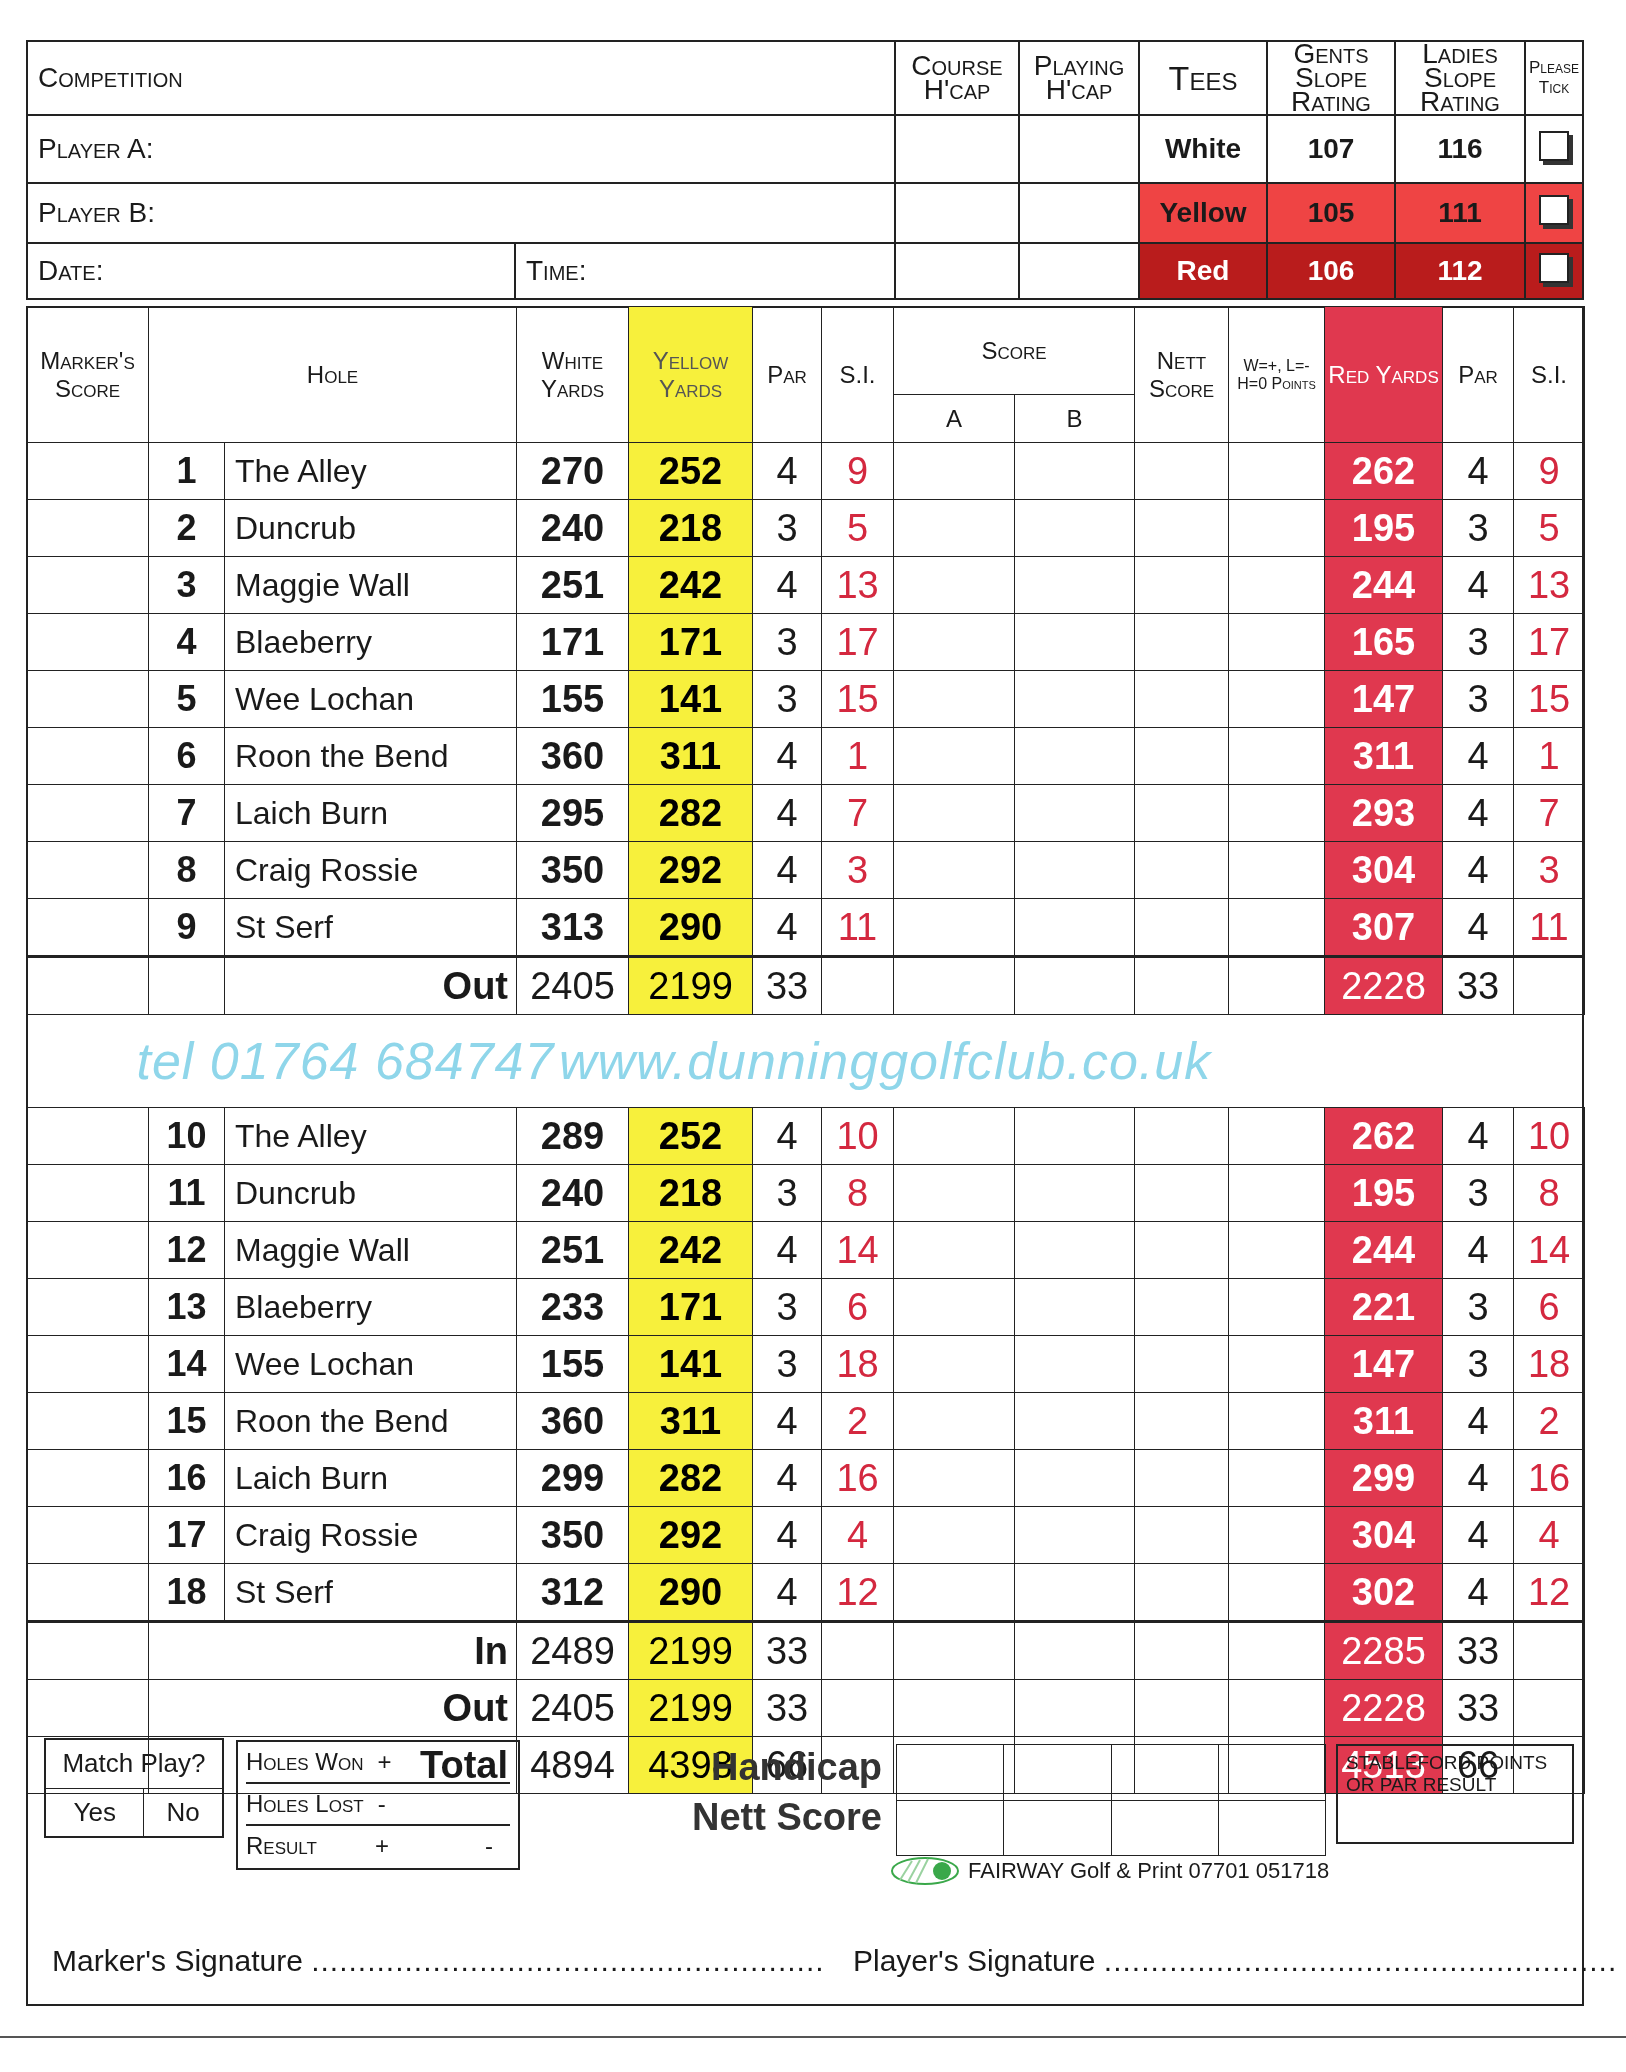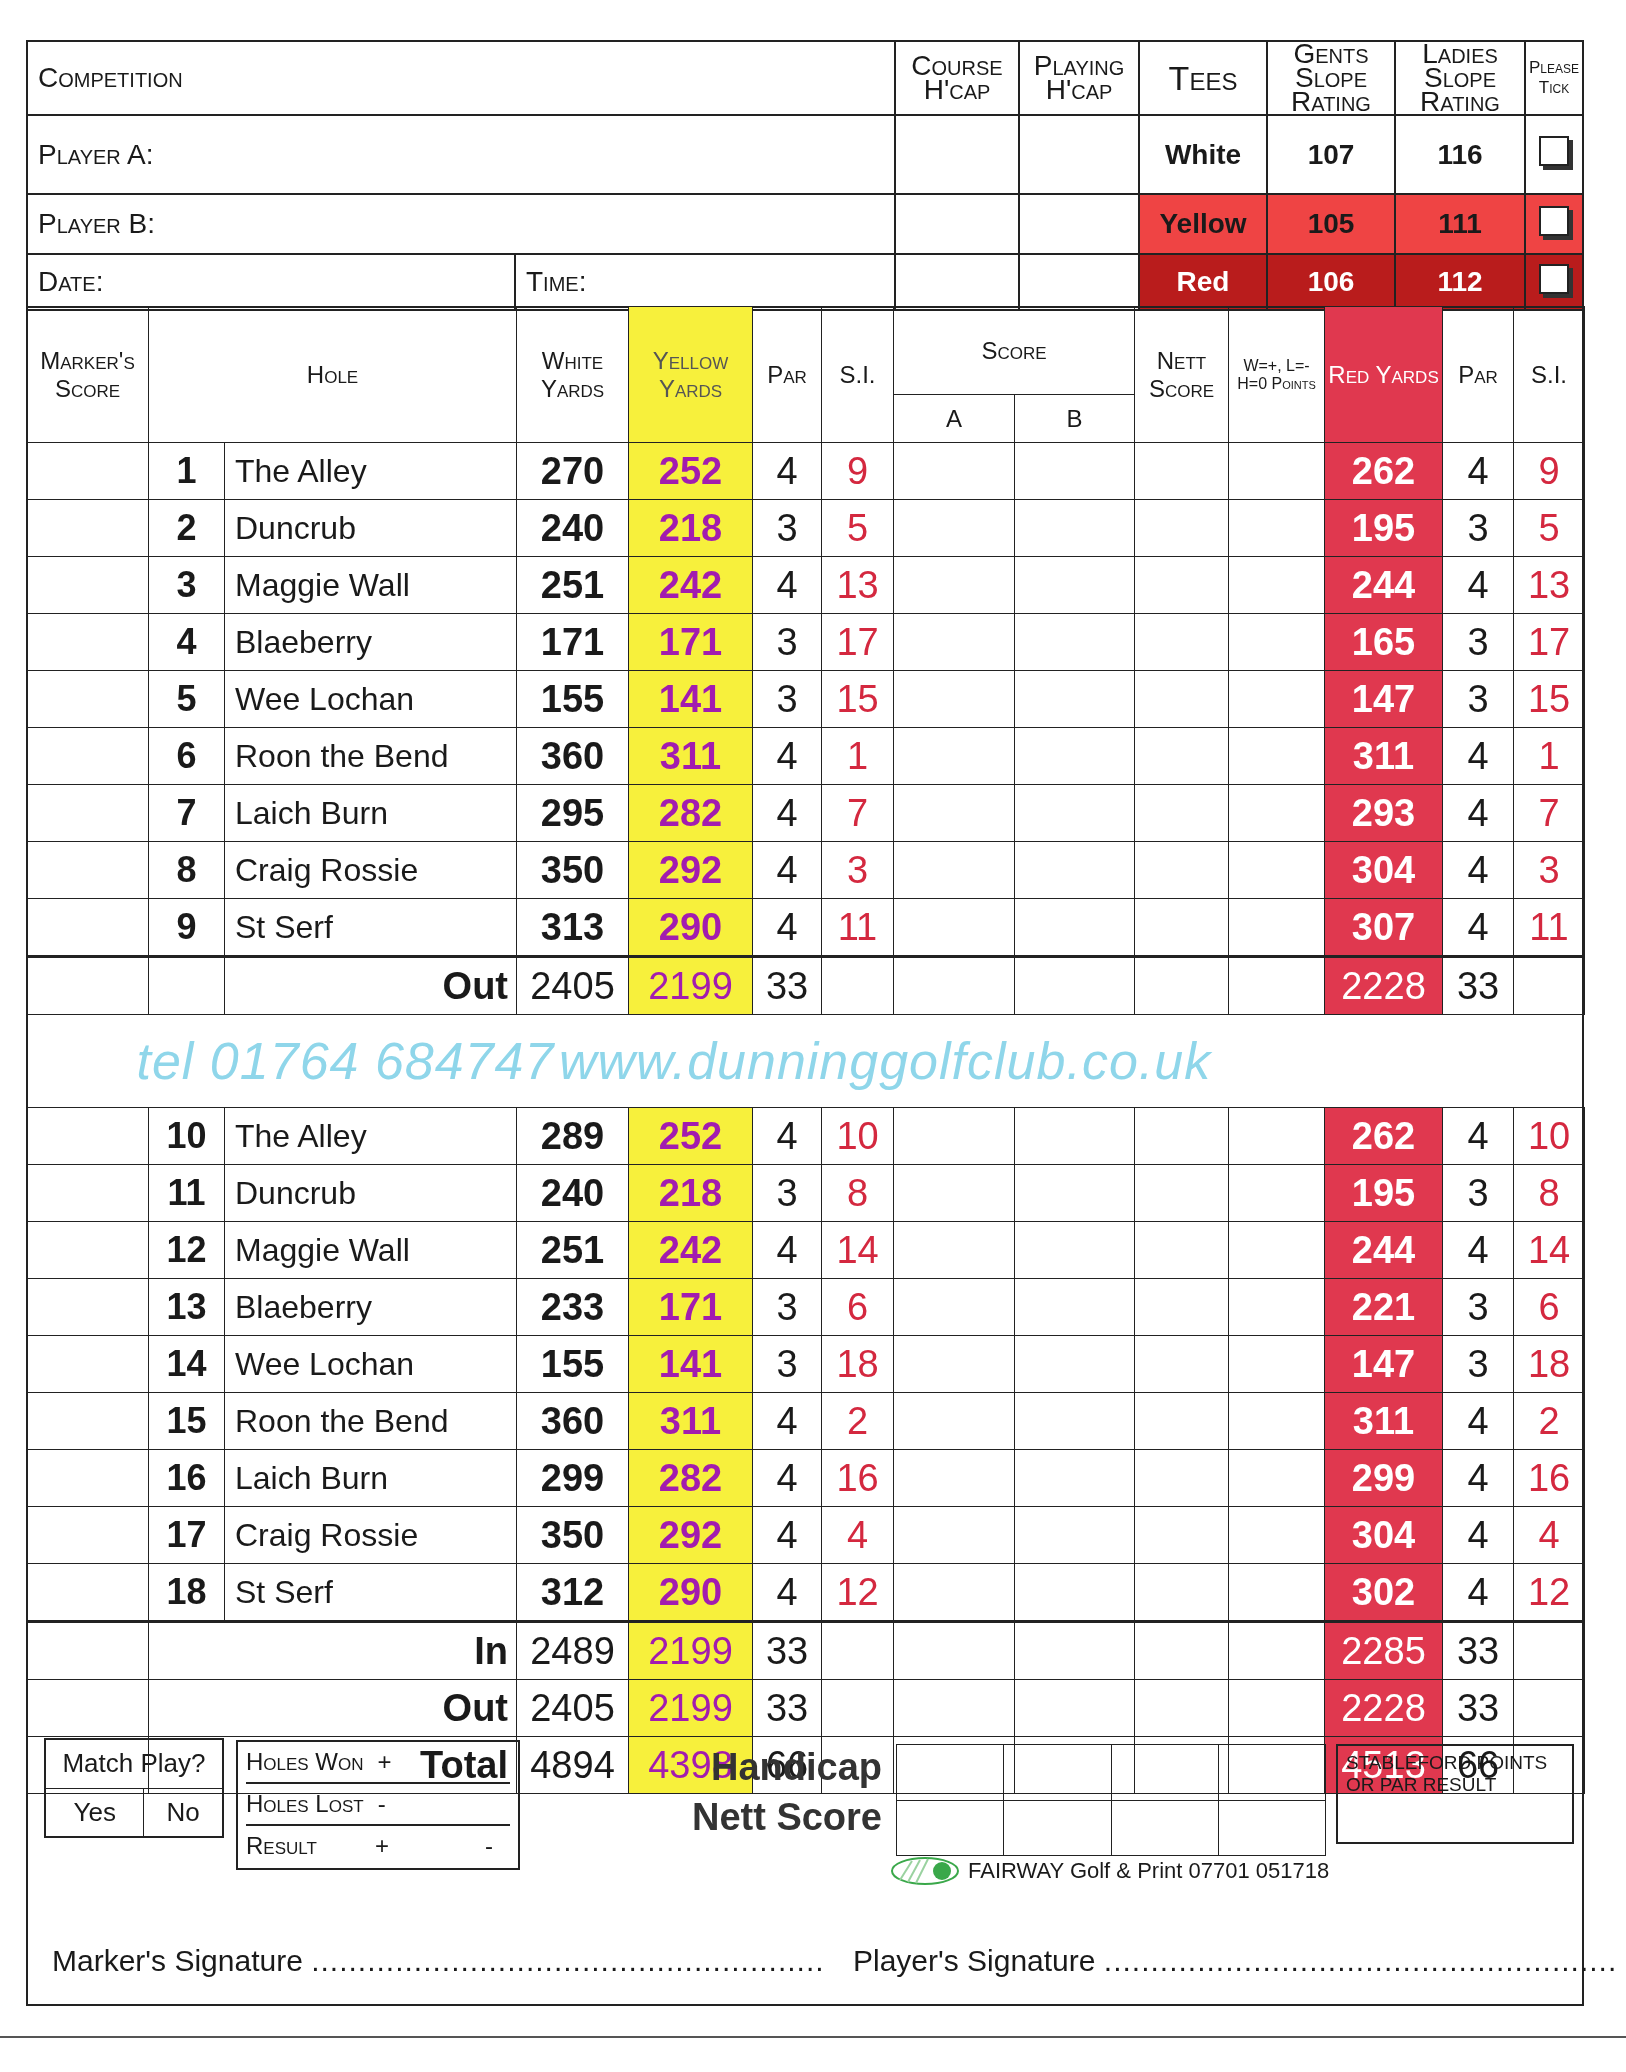--- a/index.html
+++ b/index.html
@@ -20,21 +20,21 @@
   #main{left:26px;top:306px;width:1558px;}
   #main table{width:100%;table-layout:fixed;}
   #main td,#main th{border:1.5px solid #222;padding:0;text-align:center;vertical-align:middle;}
   #main th{font-weight:normal;font-size:24px;line-height:28px;font-variant:small-caps;}
   .row td{height:56px;}
   .num{font-size:38px;font-weight:bold;}
   .hn{font-size:36px;font-weight:bold;}
   .hname{text-align:left !important;padding-left:10px !important;font-size:32px;}
   .par{font-size:38px;}
   .si{font-size:38px;color:#d4283f;}
-  .ylw{background:#f7f03c;color:#a21caf;}
+  .ylw{background:#f7f03c;color:#000000;}
   .rd{background:#e0384f;color:#fff;}
   .sumlbl{text-align:right !important;padding-right:8px !important;font-size:38px;font-weight:bold;}
   .sumnum{font-size:38px;}
   .thick-top td{border-top:3px solid #222 !important;}
   .band td{height:92px;border-left:none !important;border-right:none !important;}
   .band-text{font-size:52px;font-style:italic;color:#8fd6ea;letter-spacing:1px;}
   
   #outer{left:26px;top:306px;width:1558px;height:1700px;border:2.5px solid #222;}
   #matchplay{left:44px;top:1738px;width:180px;height:100px;}
   #matchplay table{width:100%;height:100%;border:2px solid #222;}
@@ -70,21 +70,21 @@
     <tbody>
         <tr style="height:70px">
       <td colspan="2" class="sc"><span>Competition</span></td>
       <td class="hdrsm">Course H'cap</td>
       <td class="hdrsm">Playing H'cap</td>
       <td class="hdrsm" style="font-size:34px">Tees</td>
       <td class="hdrsm">Gents Slope Rating</td>
       <td class="hdrsm">Ladies Slope Rating</td>
       <td class="hdrsm" style="font-size:17px;line-height:20px">Please Tick</td>
     </tr>
-    <tr style="height:79px">
+    <tr style="height:68px">
       <td colspan="2" class="sc"><span>Player A:</span></td>
       <td></td>
       <td></td>
       <td class="tee">White</td>
       <td class="tee">107</td>
       <td class="tee">116</td>
       <td class="tee"><span class="tickbox"></span></td>
     </tr>
     <tr style="height:60px">
       <td colspan="2" class="sc"><span>Player B:</span></td>

